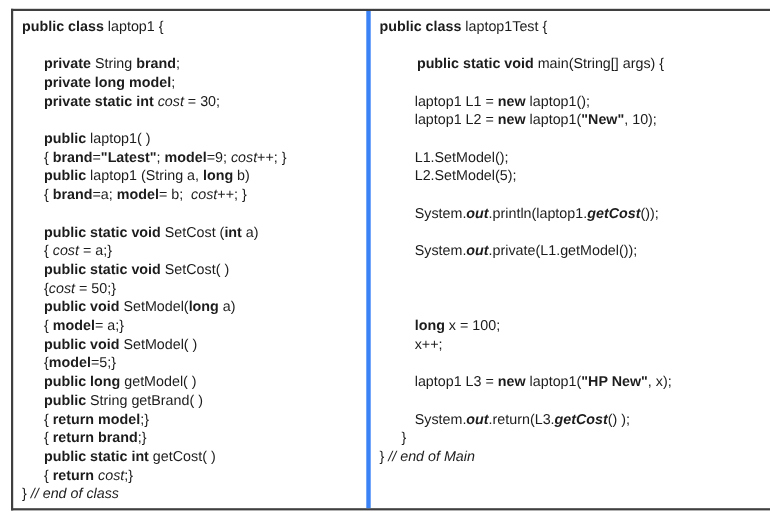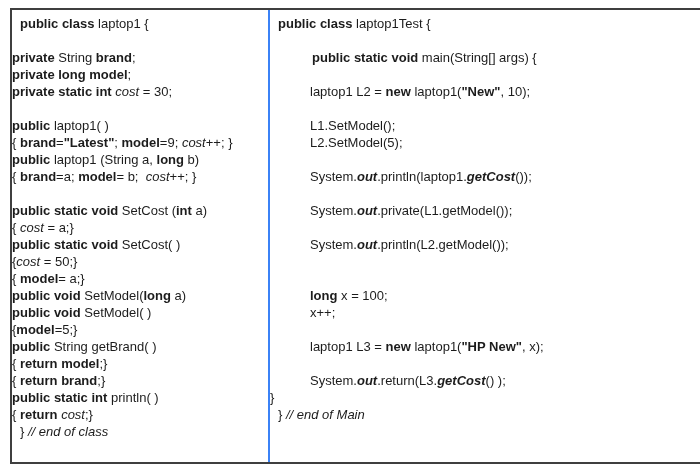--- a/index.html
+++ b/index.html
@@ -23,36 +23,36 @@
     display: flex;
     box-sizing: content-box;
     background: #ffffff;
   }
   .cell {
     box-sizing: border-box;
     padding-top: 5px;
     overflow: hidden;
   }
   .cell.left {
-    width: 258px;
-    border-right: 2px solid #3b82f6;
+    width: 325px;
+    border-right: 4px solid #3b82f6;
   }
   .cell.right {
     flex: 1;
   }
   .code-line {
     height: 17px;
     line-height: 17px;
     font-size: 13px;
     color: #1c1c1c;
     white-space: pre;
   }
   
   .ind0 { padding-left: 8px; }
-  .ind1 { }
+  .ind1 { padding-left: 28px; }
   .ind2 { padding-left: 42px; }
   .ind3 { padding-left: 40px; }
   .sb  { font-weight: bold; }
   .si  { font-style: italic; }
   .sbi { font-weight: bold; font-style: italic; }
 </style>
 </head>
 <body>
 
 <div class="code-table">
@@ -65,46 +65,47 @@
       <div class="code-line ind0"></div>
       <div class="code-line ind1"><span class="sb">public </span><span class="">laptop1( )</span></div>
       <div class="code-line ind1"><span class="">{ </span><span class="sb">brand</span><span class="">=</span><span class="sb">"Latest"</span><span class="">; </span><span class="sb">model</span><span class="">=9; </span><span class="si">cost</span><span class="">++; }</span></div>
       <div class="code-line ind1"><span class="sb">public </span><span class="">laptop1 (String a, </span><span class="sb">long</span><span class=""> b)</span></div>
       <div class="code-line ind1"><span class="">{ </span><span class="sb">brand</span><span class="">=a; </span><span class="sb">model</span><span class="">= b;  </span><span class="si">cost</span><span class="">++; }</span></div>
       <div class="code-line ind0"></div>
       <div class="code-line ind1"><span class="sb">public static void </span><span class="">SetCost (</span><span class="sb">int</span><span class=""> a)</span></div>
       <div class="code-line ind1"><span class="">{ </span><span class="si">cost</span><span class=""> = a;}</span></div>
       <div class="code-line ind1"><span class="sb">public static void </span><span class="">SetCost( )</span></div>
       <div class="code-line ind1"><span class="">{</span><span class="si">cost</span><span class=""> = 50;}</span></div>
+      <div class="code-line ind1"><span class="sb">public void </span><span class="">SetModel(</span><span class="sb">long</span><span class=""> a)</span></div>
       <div class="code-line ind1"><span class="">{ </span><span class="sb">model</span><span class="">= a;}</span></div>
-      <div class="code-line ind1"><span class="sb">public void </span><span class="">SetModel(</span><span class="sb">long</span><span class=""> a)</span></div>
       <div class="code-line ind1"><span class="sb">public void </span><span class="">SetModel( )</span></div>
       <div class="code-line ind1"><span class="">{</span><span class="sb">model</span><span class="">=5;}</span></div>
+      <div class="code-line ind1"><span class="sb">public long </span><span class="">getModel( )</span></div>
       <div class="code-line ind1"><span class="sb">public </span><span class="">String getBrand( )</span></div>
       <div class="code-line ind1"><span class="">{ </span><span class="sb">return model</span><span class="">;}</span></div>
       <div class="code-line ind1"><span class="">{ </span><span class="sb">return brand</span><span class="">;}</span></div>
-      <div class="code-line ind1"><span class="sb">public static int </span><span class="">println( )</span></div>
+      <div class="code-line ind1"><span class="sb">public static int </span><span class="">getCost( )</span></div>
       <div class="code-line ind1"><span class="">{ </span><span class="sb">return </span><span class="si">cost</span><span class="">;}</span></div>
       <div class="code-line ind0"><span class="">} </span><span class="si">// end of class</span></div>
     </div>
   <div class="cell right">
       <div class="code-line ind0"><span class="sb">public class </span><span class="">laptop1Test {</span></div>
       <div class="code-line ind0"></div>
       <div class="code-line ind2"><span class="sb">public static void </span><span class="">main(String[] args) {</span></div>
       <div class="code-line ind0"></div>
+      <div class="code-line ind3"><span class="">laptop1 L1 = </span><span class="sb">new</span><span class=""> laptop1();</span></div>
       <div class="code-line ind3"><span class="">laptop1 L2 = </span><span class="sb">new</span><span class=""> laptop1(</span><span class="sb">"New"</span><span class="">, 10);</span></div>
       <div class="code-line ind0"></div>
       <div class="code-line ind3"><span class="">L1.SetModel();</span></div>
       <div class="code-line ind3"><span class="">L2.SetModel(5);</span></div>
       <div class="code-line ind0"></div>
       <div class="code-line ind3"><span class="">System.</span><span class="sbi">out</span><span class="">.println(laptop1.</span><span class="sbi">getCost</span><span class="">());</span></div>
       <div class="code-line ind0"></div>
       <div class="code-line ind3"><span class="">System.</span><span class="sbi">out</span><span class="">.private(L1.getModel());</span></div>
       <div class="code-line ind0"></div>
-      <div class="code-line ind3"><span class="">System.</span><span class="sbi">out</span><span class="">.println(L2.getModel());</span></div>
       <div class="code-line ind0"></div>
       <div class="code-line ind0"></div>
       <div class="code-line ind3"><span class="sb">long</span><span class=""> x = 100;</span></div>
       <div class="code-line ind3"><span class="">x++;</span></div>
       <div class="code-line ind0"></div>
       <div class="code-line ind3"><span class="">laptop1 L3 = </span><span class="sb">new</span><span class=""> laptop1(</span><span class="sb">"HP New"</span><span class="">, x);</span></div>
       <div class="code-line ind0"></div>
       <div class="code-line ind3"><span class="">System.</span><span class="sbi">out</span><span class="">.return(L3.</span><span class="sbi">getCost</span><span class="">() );</span></div>
       <div class="code-line ind1"><span class="">}</span></div>
       <div class="code-line ind0"><span class="">} </span><span class="si">// end of Main</span></div>

